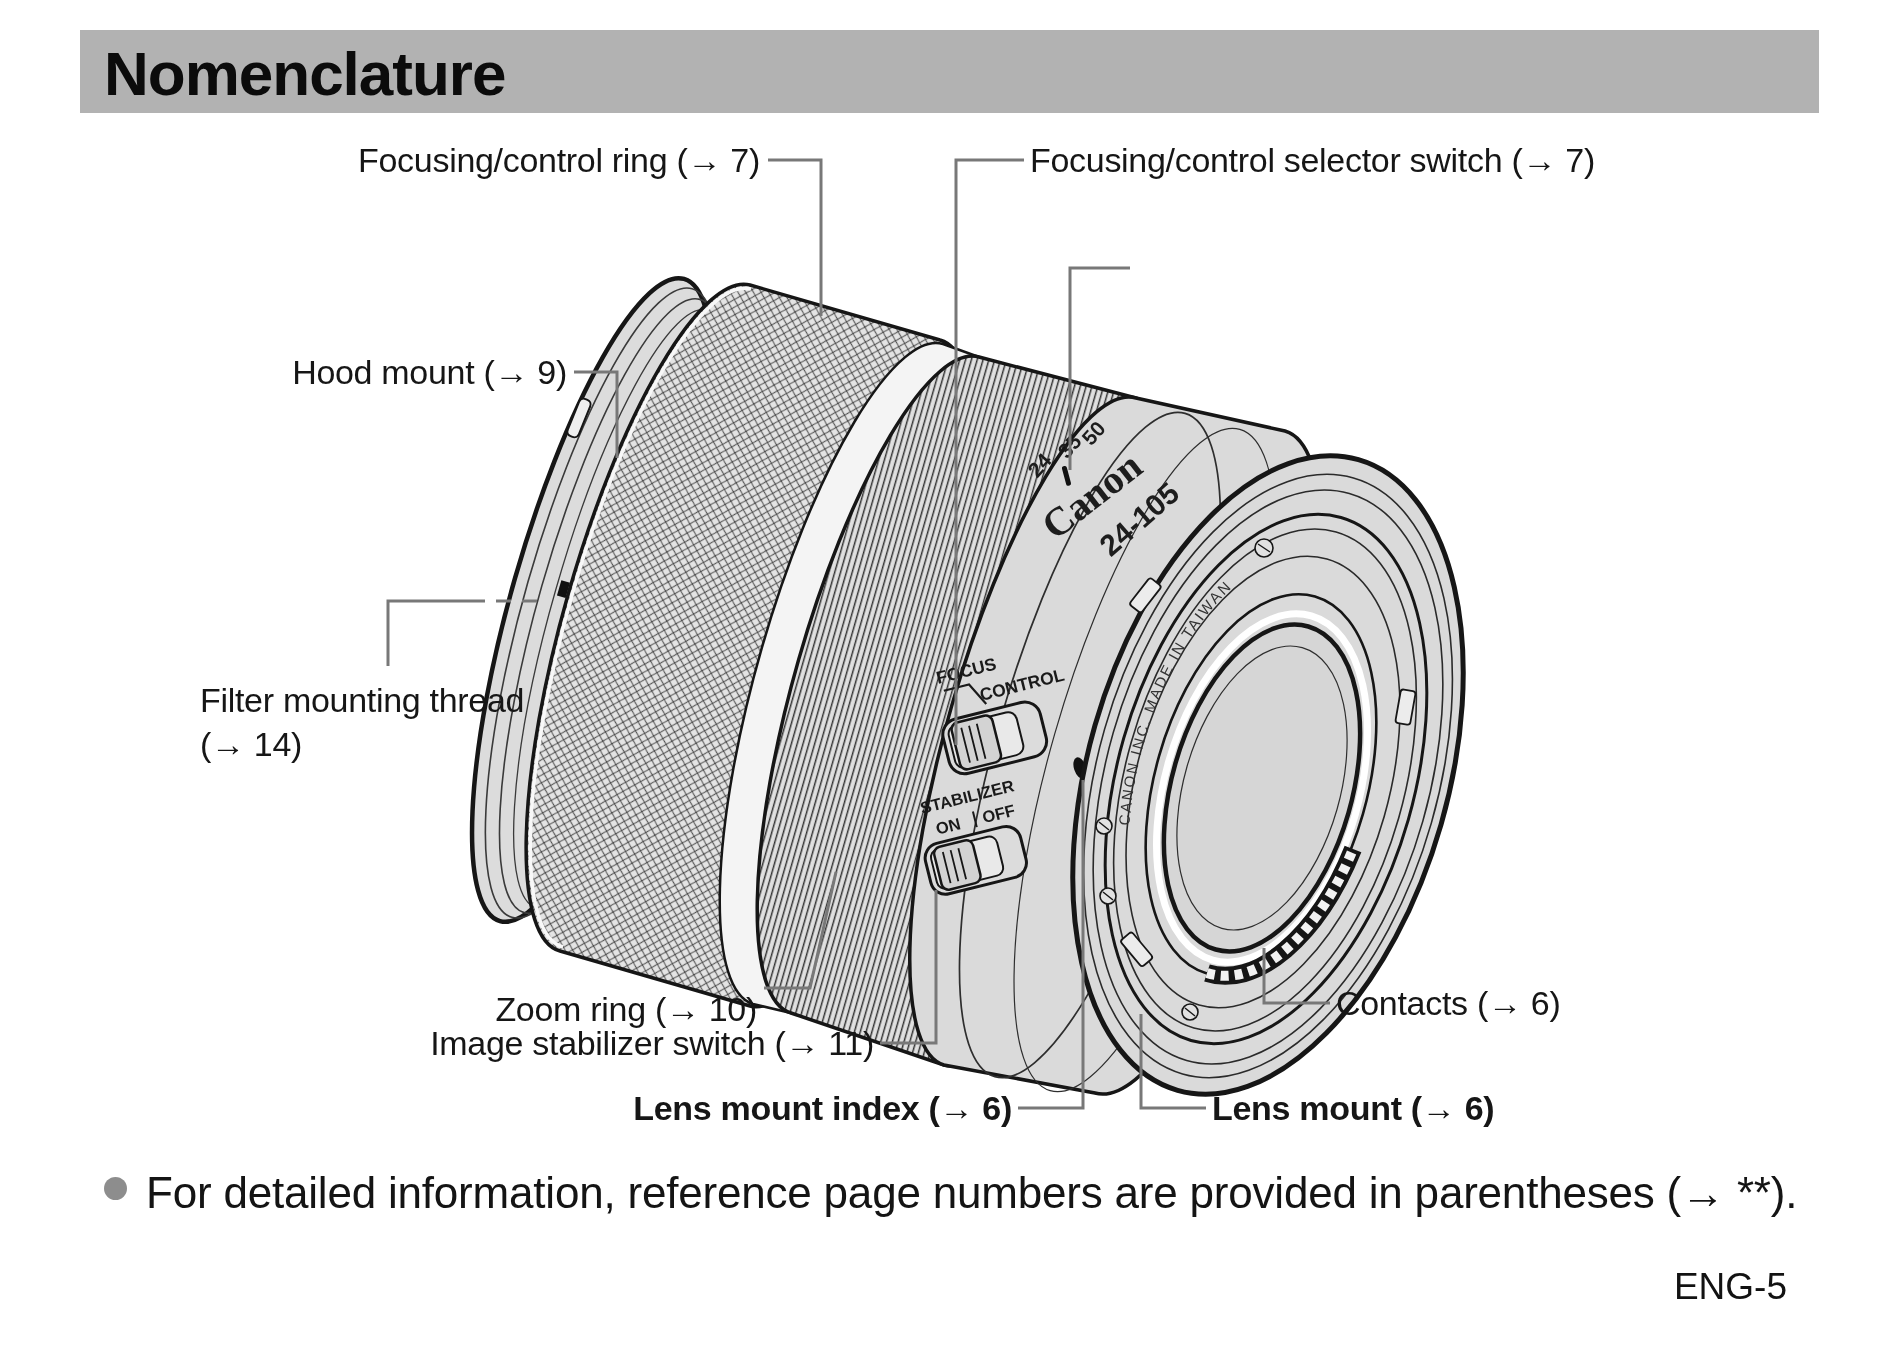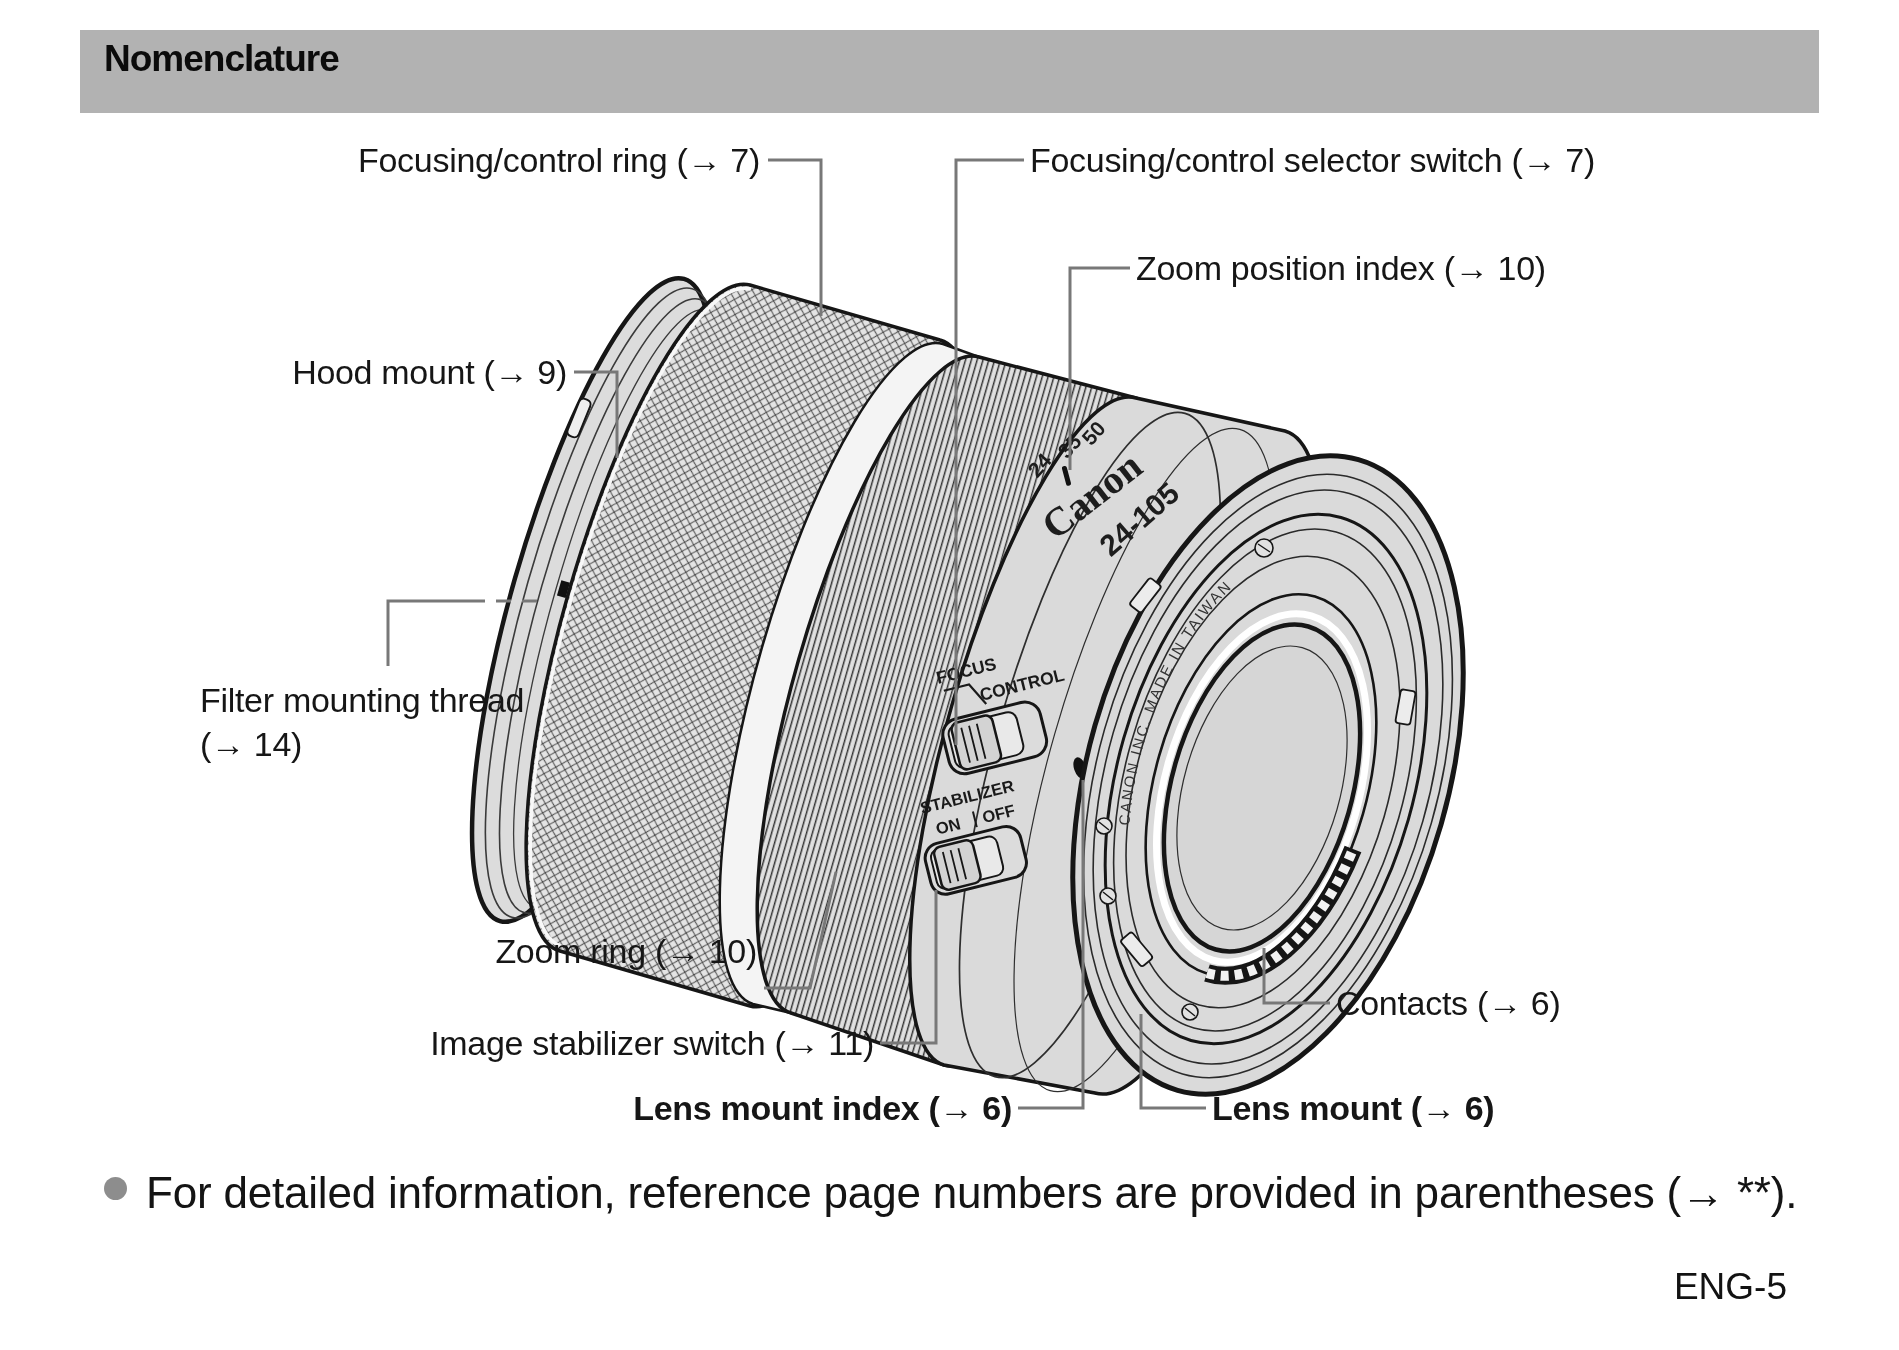--- a/index.html
+++ b/index.html
@@ -1,19 +1,19 @@
 <!DOCTYPE html>
 <html><head>
 <meta charset="utf-8">
 <style>
   html,body{margin:0;padding:0;background:#ffffff;}
   .page{position:relative;width:1899px;height:1350px;background:#fff;overflow:hidden;
         font-family:"Liberation Sans",sans-serif;color:#141414;}
   .header-bar{position:absolute;left:80px;top:30px;width:1739px;height:83px;background:#b2b2b2;}
-  .header-bar .title{position:absolute;left:24px;top:8px;font-size:37px;font-weight:bold;
+  .header-bar .title{position:absolute;left:24px;top:8px;font-size:62px;font-weight:bold;
         letter-spacing:-1px;color:#0b0b0b;}
   .lens-svg{position:absolute;left:0;top:0;width:1899px;height:1350px;}
   .callout{position:absolute;font-size:34px;letter-spacing:-0.3px;line-height:1.28;
         white-space:pre-line;color:#161616;}
   .callout.r{text-align:center;}
   .footnote{position:absolute;left:104px;top:1168px;display:flex;align-items:flex-start;}
   .footnote .bullet{width:23px;height:23px;border-radius:50%;background:#8d8d8d;margin-top:9px;flex:none;}
   .footnote .note-text{margin-left:19px;font-size:44px;letter-spacing:-0.2px;color:#141414;}
   .page-number{position:absolute;right:112px;top:1266px;font-size:37px;color:#121212;}
 </style>
@@ -144,25 +144,24 @@
       <path d="M 764 988 H 810 L 836 872"></path>
       <path d="M 880 1043 H 936 V 890"></path>
       <path d="M 1018 1108 H 1083 V 780"></path>
       <path d="M 1206 1108 H 1141 V 1014"></path>
       <path d="M 1330 1003 H 1264 V 948"></path>
     </g>
   </svg>
 
   <div class="callout r" style="right:1139px;top:139px;">Focusing/control ring (→ 7)</div>
   <div class="callout" style="left:1030px;top:139px;">Focusing/control selector switch (→ 7)</div>
-  <div class="callout" style="left:1136px;top:247px;">Zoom position index (→ 10)</div>
   <div class="callout r" style="right:1332px;top:351px;">Hood mount (→ 9)</div>
   <div class="callout" style="left:200px;top:679px;">Filter mounting thread
 (→ 14)</div>
-  <div class="callout r" style="right:1142px;top:930px;">Zoom ring (→ 10)</div>
+  <div class="callout r" style="right:1142px;top:988px;">Zoom ring (→ 10)</div>
   <div class="callout r" style="right:1025px;top:1022px;">Image stabilizer switch (→ 11)</div>
   <div class="callout r" style="right:887px;top:1087px;font-weight:bold;">Lens mount index (→ 6)</div>
   <div class="callout" style="left:1212px;top:1087px;font-weight:bold;">Lens mount (→ 6)</div>
   <div class="callout" style="left:1336px;top:982px;">Contacts (→ 6)</div>
 
   <div class="footnote">
     <div class="bullet"></div>
     <div class="note-text">For detailed information, reference page numbers are provided in parentheses (→ **).</div>
   </div>
 

